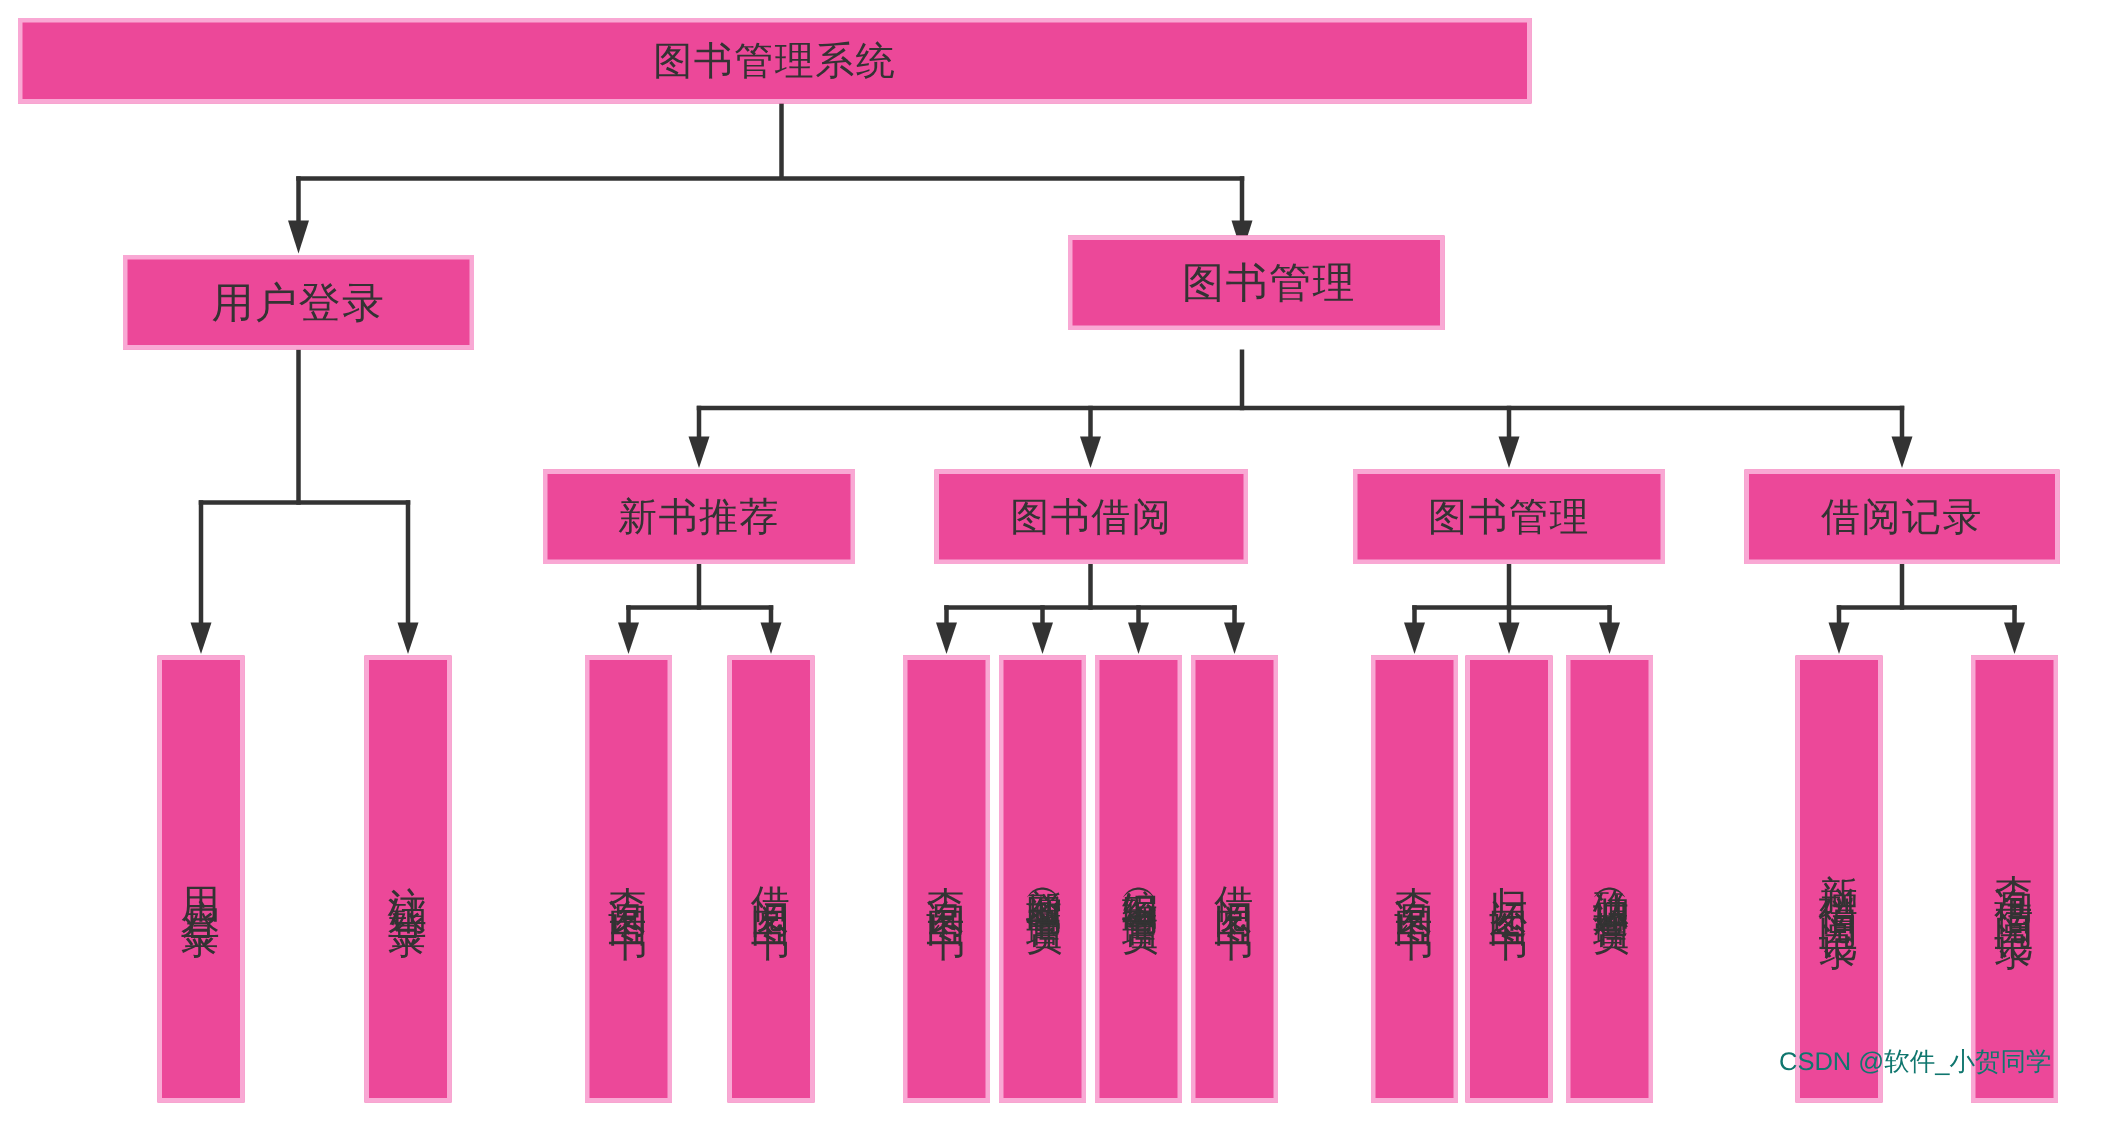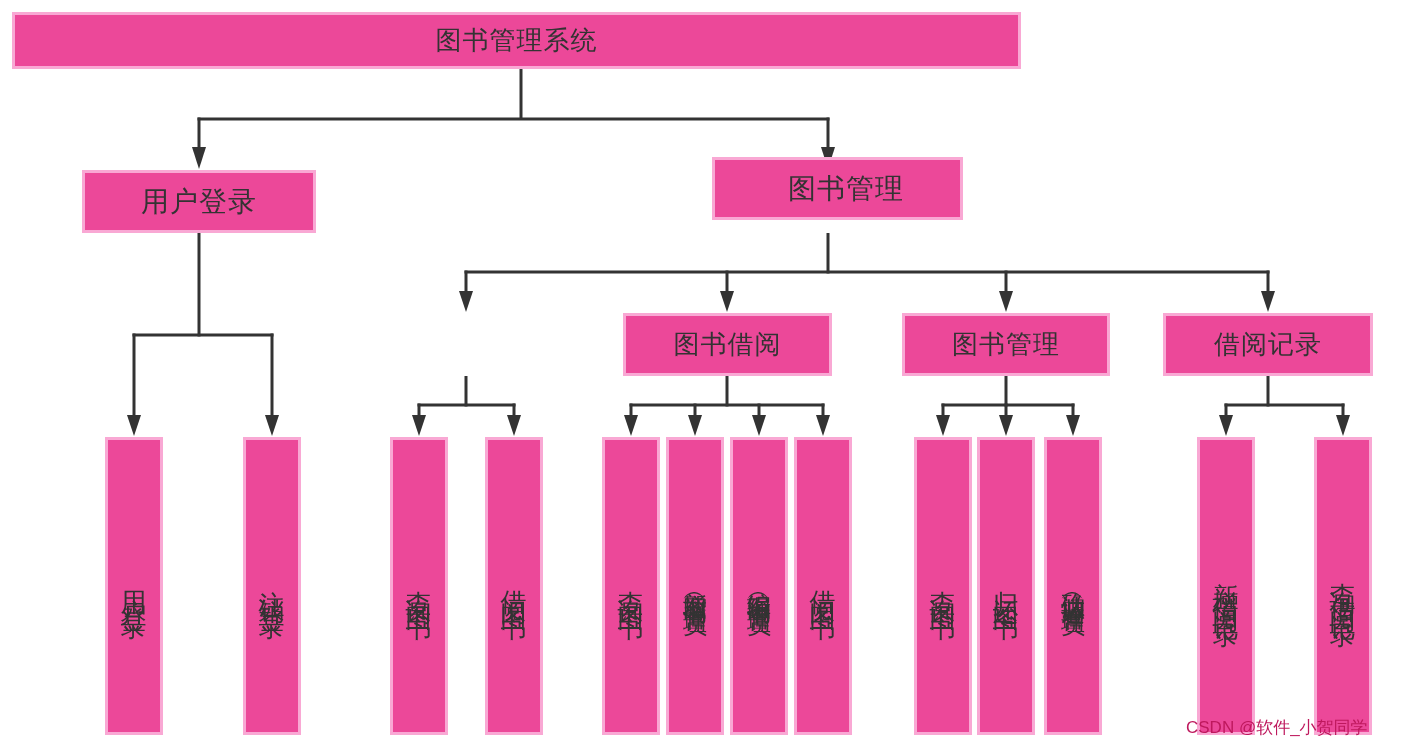--- a/index.html
+++ b/index.html
@@ -35,23 +35,23 @@
     letter-spacing: 8px;
     line-height: 1;
   }
   .leaf .vtext.tight {
     font-size: 24px;
     letter-spacing: 3px;
   }
   .watermark {
     position: absolute;
     left: 1186px;
-    top: 716px;
+    top: 696px;
     font-size: 17px;
-    color: #be185d;
+    color: #0f766e;
     white-space: nowrap;
     z-index: 5;
   }
 </style>
 </head>
 <body>
 
 <div class="stage">
 
   <svg class="wires" viewBox="0 0 1405 747">
@@ -127,20 +127,23 @@
     <span class="root-label">图书管理系统</span>
   </div>
 
   <div class="box" style="left:82px; top:170px; width:234px; height:63px;">
     <span class="l2">用户登录</span>
   </div>
   <div class="box" style="left:712px; top:157px; width:251px; height:63px;padding-left:17px;">
     <span class="l2">图书管理</span>
   </div>
 
+  <div class="box" style="left:362px; top:313px; width:208px; height:63px;">
+    <span class="l3">新书推荐</span>
+  </div>
   <div class="box" style="left:623px; top:313px; width:209px; height:63px;font-family:Liberation Serif, serif;">
     <span class="l3">图书借阅</span>
   </div>
   <div class="box" style="left:902px; top:313px; width:208px; height:63px;">
     <span class="l3">图书管理</span>
   </div>
   <div class="box" style="left:1163px; top:313px; width:210px; height:63px;">
     <span class="l3">借阅记录</span>
   </div>
 

